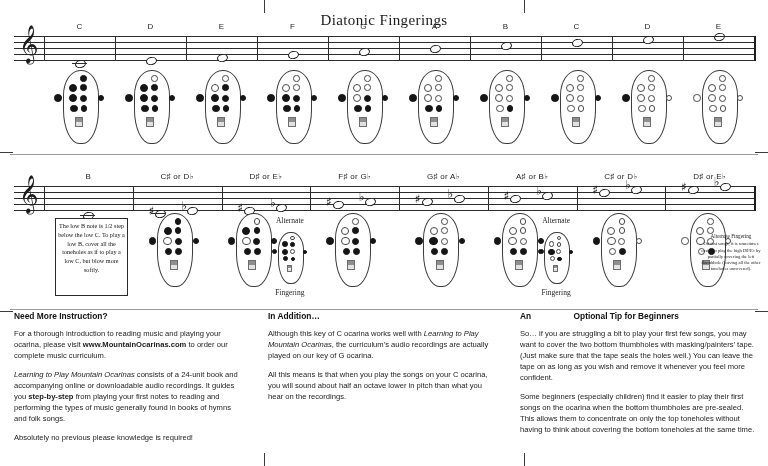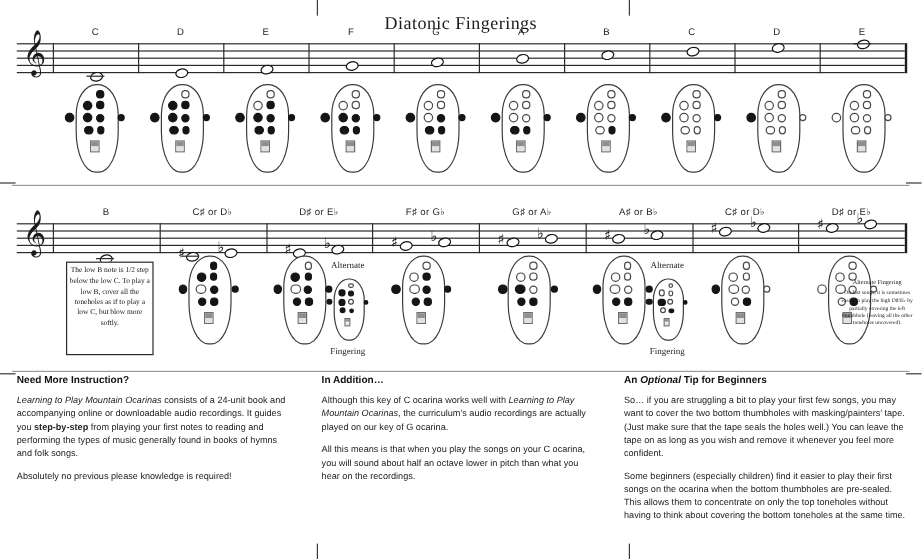--- a/index.html
+++ b/index.html
@@ -516,27 +516,28 @@
 
   <div class="sidenote" style="left:700px;top:233px;">
     <span class="hd">Alternate Fingering</span>
     <span>On fast songs, it is sometimes easier to play the high D♯/E♭ by partially covering the left thumbhole (leaving all the other toneholes uncovered).</span>
   </div>
 
   <div class="hr" style="left:10px;top:309px;width:748px;"></div>
 
   <div class="col" style="left:14px;width:230px;" id="col0">
       <h3>Need More Instruction?</h3>
+      <p><span>For a thorough introduction to reading music and playing your ocarina, please visit </span><span class="bd">www.MountainOcarinas.com</span><span> to order our complete music curriculum.</span></p>
       <p><span class="it">Learning to Play Mountain Ocarinas</span><span> consists of a 24-unit book and accompanying online or downloadable audio recordings. It guides you </span><span class="bd">step-by-step</span><span> from playing your first notes to reading and performing the types of music generally found in books of hymns and folk songs.</span></p>
       <p><span>Absolutely no previous please knowledge is required!</span></p>
     </div>
   <div class="col" style="left:268px;width:230px;" id="col1">
       <h3>In Addition…</h3>
       <p><span>Although this key of C ocarina works well with </span><span class="it">Learning to Play Mountain Ocarinas</span><span>, the curriculum’s audio recordings are actually played on our key of G ocarina.</span></p>
       <p><span>All this means is that when you play the songs on your C ocarina, you will sound about half an octave lower in pitch than what you hear on the recordings.</span></p>
     </div>
   <div class="col" style="left:520px;width:238px;" id="col2">
-      <h3><span>An </span><span style="font-style: italic;">Optional</span><span> Tip for Beginners</span></h3>
+      <h3><span>An </span><span style=" margin-left: 40px;">Optional</span><span> Tip for Beginners</span></h3>
       <p><span>So… if you are struggling a bit to play your first few songs, you may want to cover the two bottom thumbholes with masking/painters’ tape. (Just make sure that the tape seals the holes well.) You can leave the tape on as long as you wish and remove it whenever you feel more confident.</span></p>
       <p><span>Some beginners (especially children) find it easier to play their first songs on the ocarina when the bottom thumbholes are pre-sealed.  This allows them to concentrate on only the top toneholes without having to think about covering the bottom toneholes at the same time.</span></p>
     </div>
 
 </div>
 
 </body></html>

